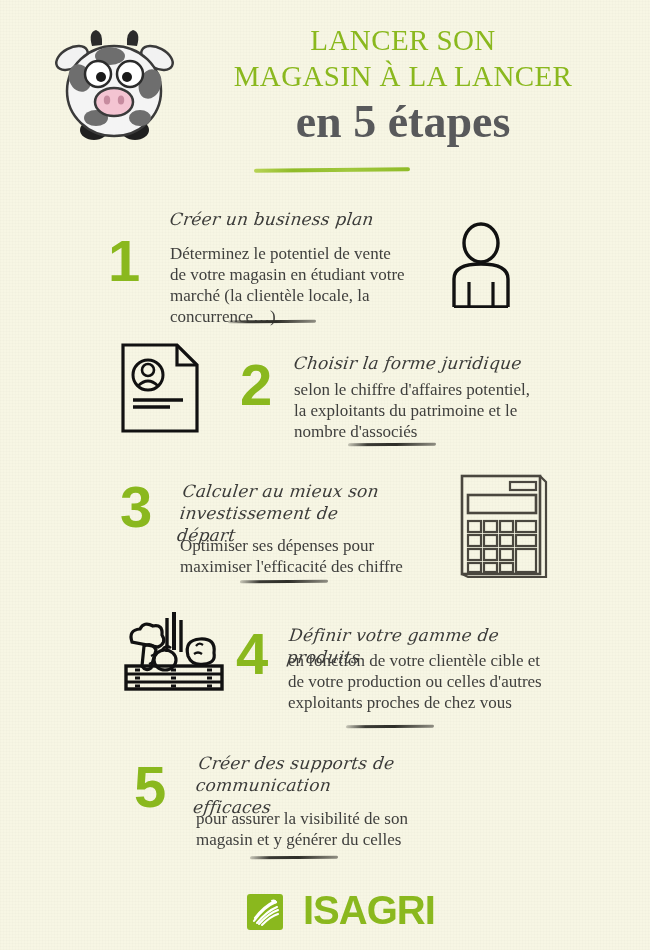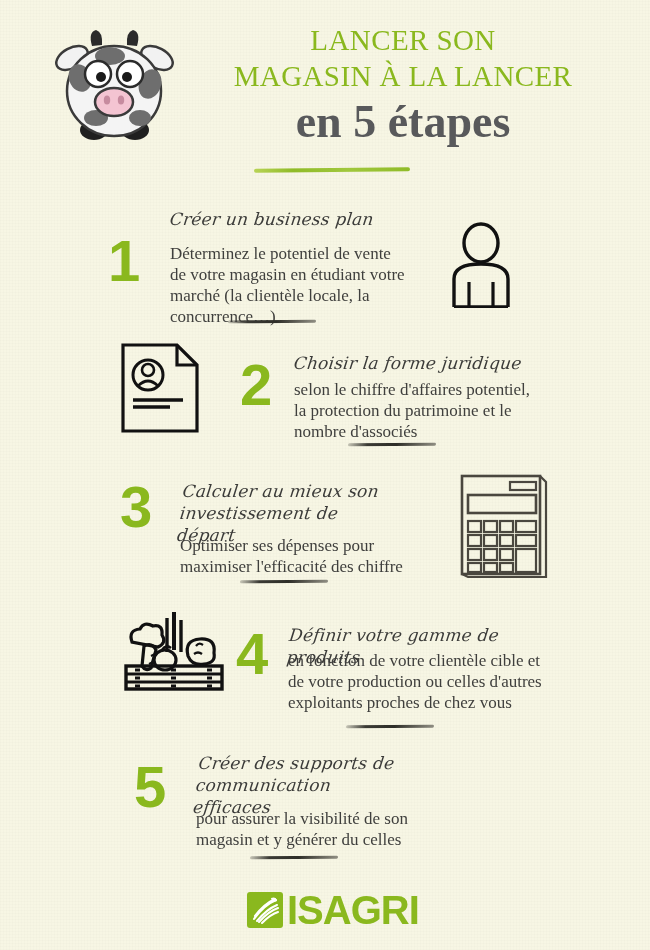--- a/index.html
+++ b/index.html
@@ -108,21 +108,22 @@
     transform: rotate(-0.5deg);
   }
   .icon-box { position: absolute; }
   svg { display: block; }
 
   
   .logo {
     position: absolute;
     left: 247px; top: 890px;
     display: flex;
-    align-items: center;
+    align-items: flex-end;
+    gap: 16px;
   }
   .logo-mark {
     width: 36px; height: 36px;
     background: #8ab81e;
     border-radius: 3px;
     position: relative;
     margin-right: 4px;
   }
   .logo-text {
     color: #8ab81e;
@@ -202,21 +203,21 @@
         <path d="M57 3 L57 23 L77 23" fill="none" stroke="#111" stroke-width="3.2"></path>
         <circle cx="28" cy="33" r="15" fill="none" stroke="#111" stroke-width="3"></circle>
         <circle cx="28" cy="28" r="6" fill="none" stroke="#111" stroke-width="2.6"></circle>
         <path d="M18 44 q10 -10 20 0" fill="none" stroke="#111" stroke-width="2.6"></path>
         <line x1="13" y1="58" x2="63" y2="58" stroke="#111" stroke-width="3.4"></line>
         <line x1="13" y1="65" x2="50" y2="65" stroke="#111" stroke-width="3.4"></line>
       </svg>
     </div>
     <div class="num" style="left:240px; top:356px;">2</div>
     <div class="hand" style="left:294px; top:352px; width:250px;">Choisir la forme juridique</div>
-    <div class="body-text" style="left:294px; top:379px; width:252px;">selon le chiffre d'affaires potentiel, la protection du patrimoine et le nombre d'associés</div>
+    <div class="body-text" style="left:294px; top:379px; width:252px;">selon le chiffre d'affaires potentiel, la exploitants du patrimoine et le nombre d'associés</div>
     <div class="sep" style="left:348px; top:443px;"></div>
   </div>
 
   <div class="step" style="top:0">
     <div class="num" style="left:120px; top:478px;">3</div>
     <div class="hand" style="left:180px; top:480px; width:200px;">Calculer au mieux son investissement de départ</div>
     <div class="body-text" style="left:180px; top:535px; width:250px;">Optimiser ses dépenses pour maximiser l'efficacité des chiffre</div>
     <div class="icon-box" style="left:458px; top:473px;">
       <svg width="92" height="108" viewBox="0 0 92 108">
         <rect x="4" y="3" width="78" height="98" fill="none" stroke="#4a473f" stroke-width="2.6"></rect>

